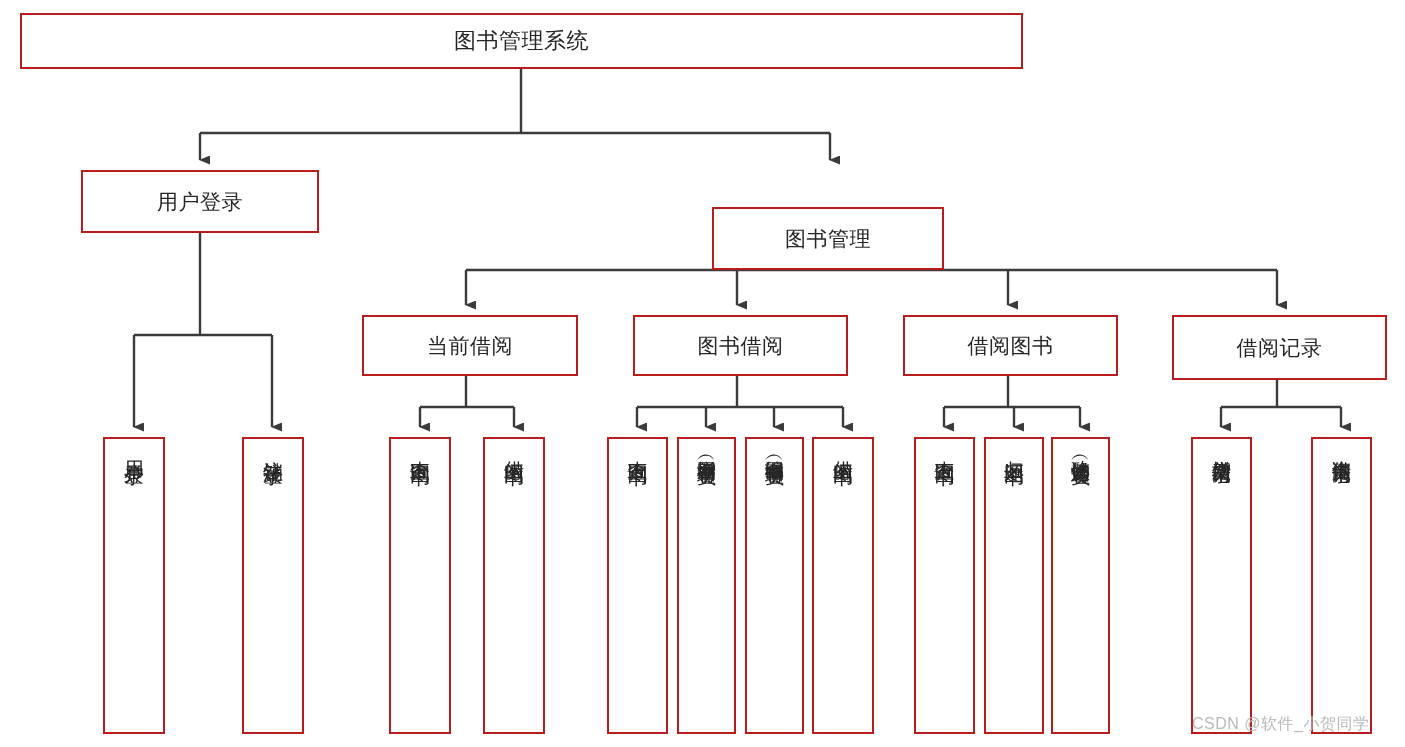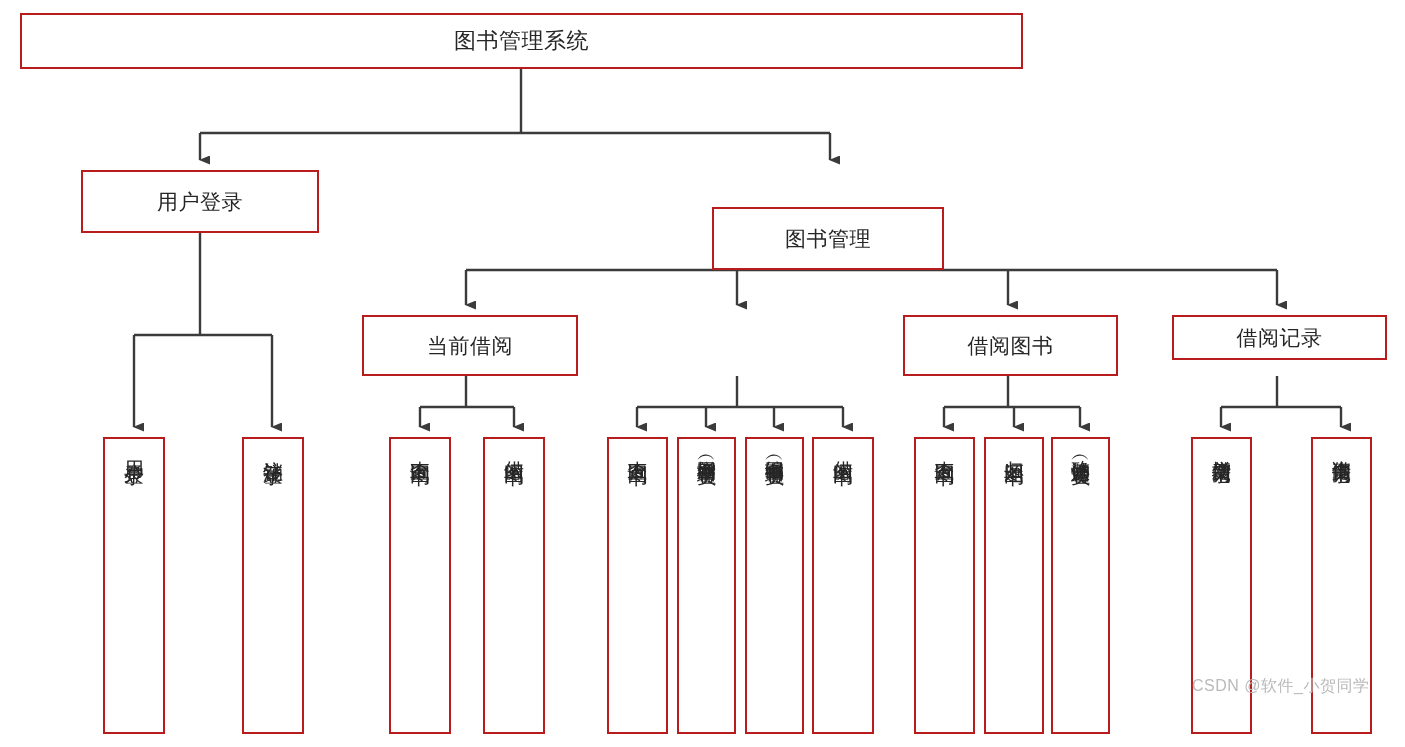--- a/index.html
+++ b/index.html
@@ -64,21 +64,21 @@
     white-space: nowrap;
     margin: 0 auto;
   }
   .node.vertical.tall-text .node-label {
     font-size: 19px;
     letter-spacing: 1px;
   }
   #watermark {
     position: absolute;
     left: 1192px;
-    top: 676px;
+    top: 714px;
     font-size: 16px;
     color: #b9b9b9;
     letter-spacing: 0.5px;
     white-space: nowrap;
     z-index: 5;
     pointer-events: none;
   }
 </style>
 </head>
 <body>
@@ -142,24 +142,27 @@
   <div class="node horizontal" style="left:81px; top:170px; width:238px; height:63px;">
     <span class="node-label">用户登录</span>
   </div>
   <div class="node horizontal" style="left:712px; top:170px; width:232px; height:63px;margin-top:37px;">
     <span class="node-label">图书管理</span>
   </div>
 
   <div class="node horizontal" style="left:362px; top:315px; width:216px; height:61px;">
     <span class="node-label">当前借阅</span>
   </div>
+  <div class="node horizontal" style="left:633px; top:315px; width:215px; height:61px;">
+    <span class="node-label">图书借阅</span>
+  </div>
   <div class="node horizontal" style="left:903px; top:315px; width:215px; height:61px;">
     <span class="node-label">借阅图书</span>
   </div>
-  <div class="node horizontal" style="left:1172px; top:315px; width:215px; height:45px;">
+  <div class="node horizontal" style="left:1172px; top:315px; width:215px; height:65px;">
     <span class="node-label">借阅记录</span>
   </div>
 
   <div class="node vertical" style="left:103px; top:437px; width:62px; height:297px;">
     <span class="node-label">用户登录</span>
   </div>
   <div class="node vertical" style="left:242px; top:437px; width:62px; height:297px;">
     <span class="node-label">注销登录</span>
   </div>
 

